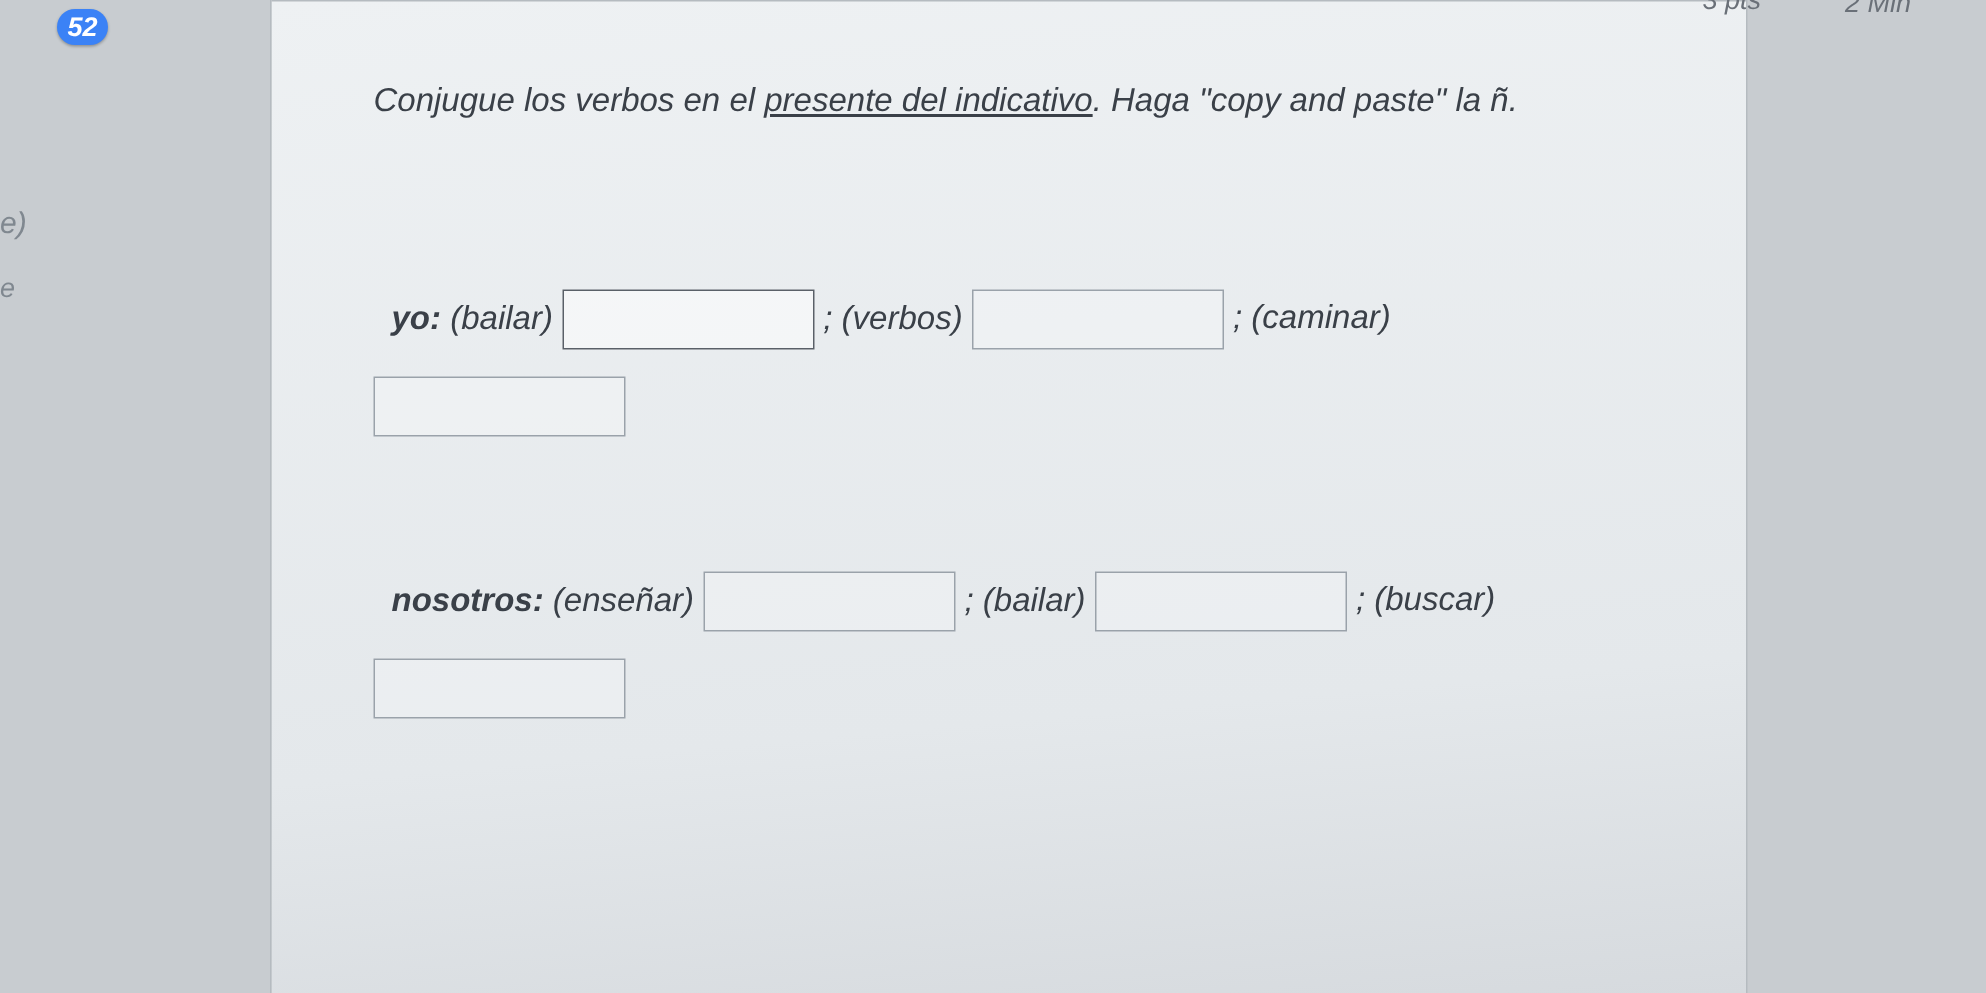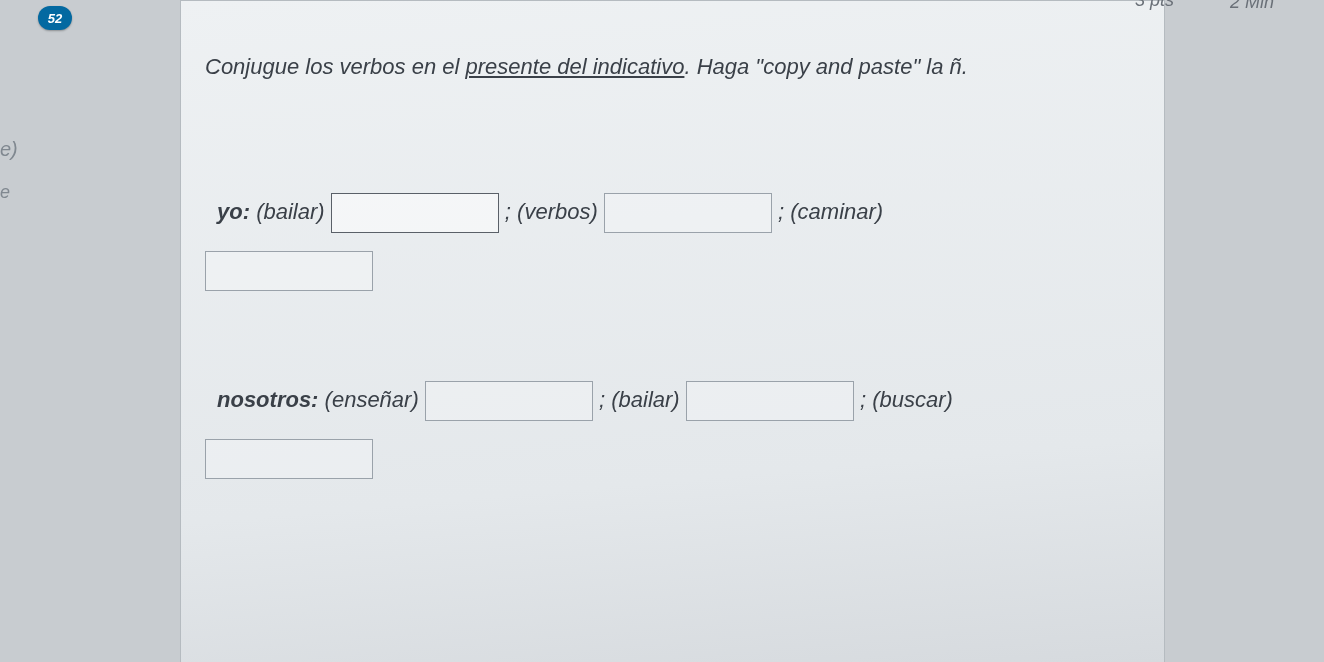--- a/index.html
+++ b/index.html
@@ -18,24 +18,24 @@
       top: 0;
       width: 60px;
       height: 100%;
     }
     .question-badge {
       position: absolute;
       left: 38px;
       top: 6px;
       width: 34px;
       height: 24px;
-      background: #0369a1;
+      background: #3b82f6;
       border-radius: 12px;
       color: #fff;
-      font-size: 13px;
+      font-size: 18px;
       font-weight: 600;
       display: flex;
       align-items: center;
       justify-content: center;
       box-shadow: 0 1px 2px rgba(0,0,0,0.3);
     }
     .sidebar-letter {
       position: absolute;
       left: 0;
       top: 138px;
@@ -75,21 +75,21 @@
     }
     .timer {
       position: absolute;
       left: 1230px;
       top: -8px;
       font-size: 18px;
       color: #6a7078;
       white-space: nowrap;
     }
     .card-body {
-      padding: 50px 40px 0 24px;
+      padding: 50px 40px 0 68px;
       font-size: 22px;
       color: #3a4048;
       line-height: 1.5;
     }
     .instruction {
       margin-bottom: 110px;
     }
     .instruction .underline {
       text-decoration: underline;
     }

